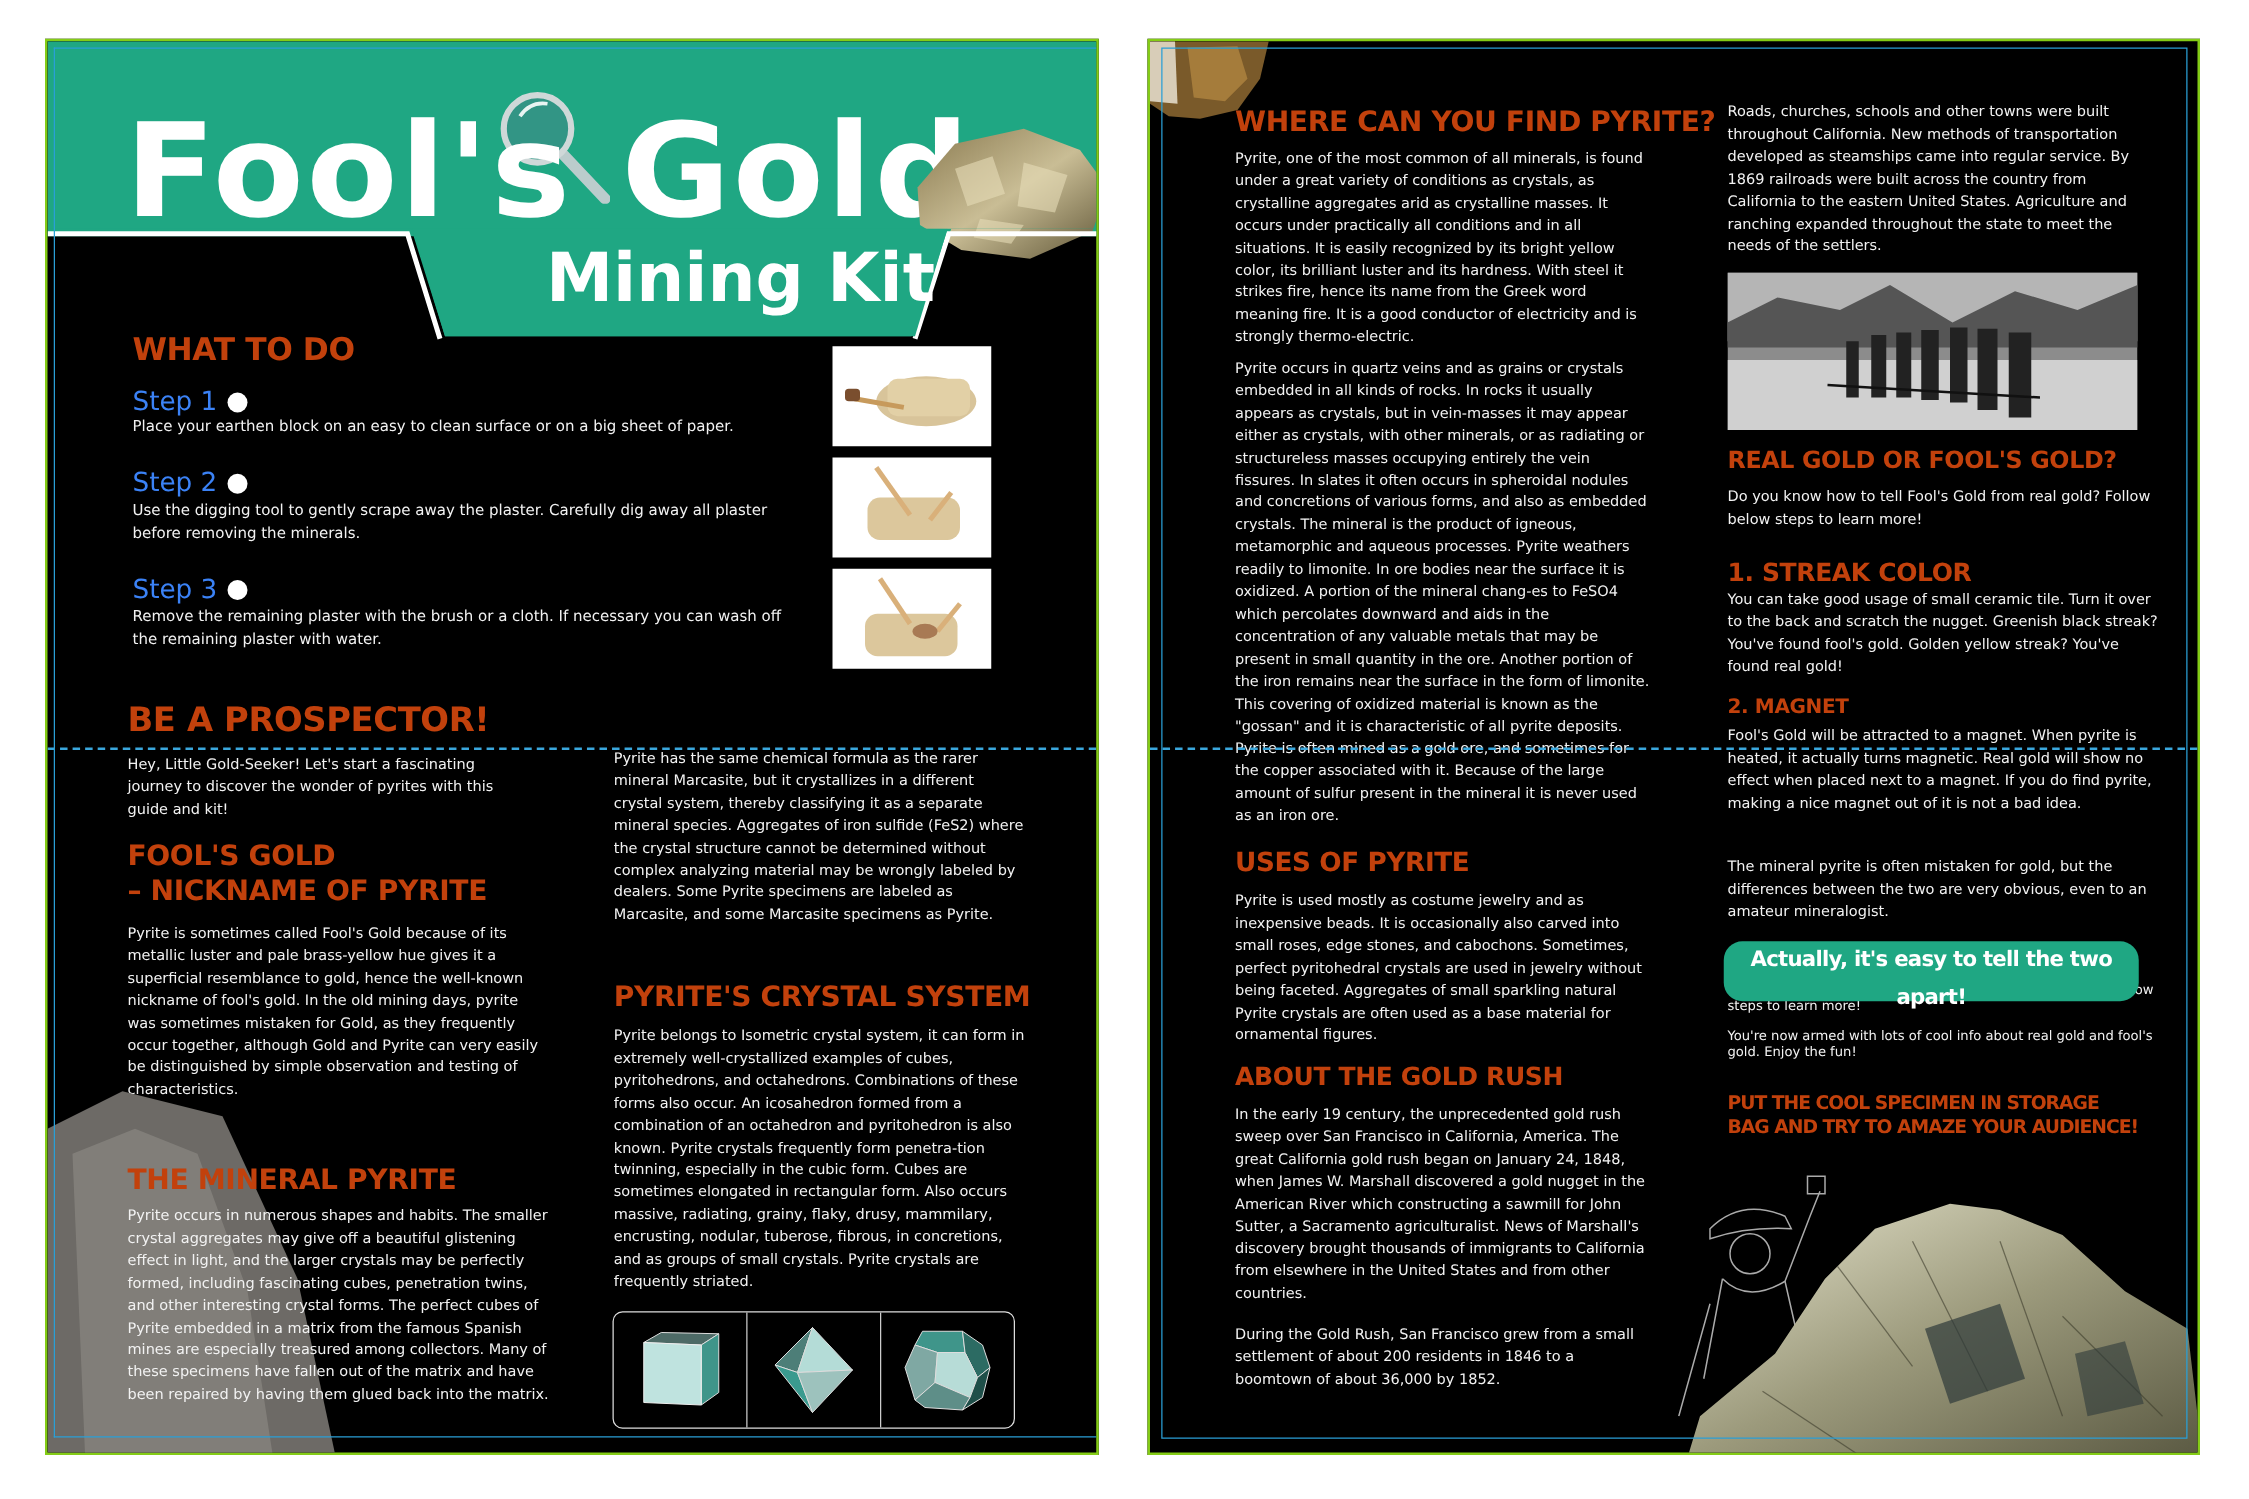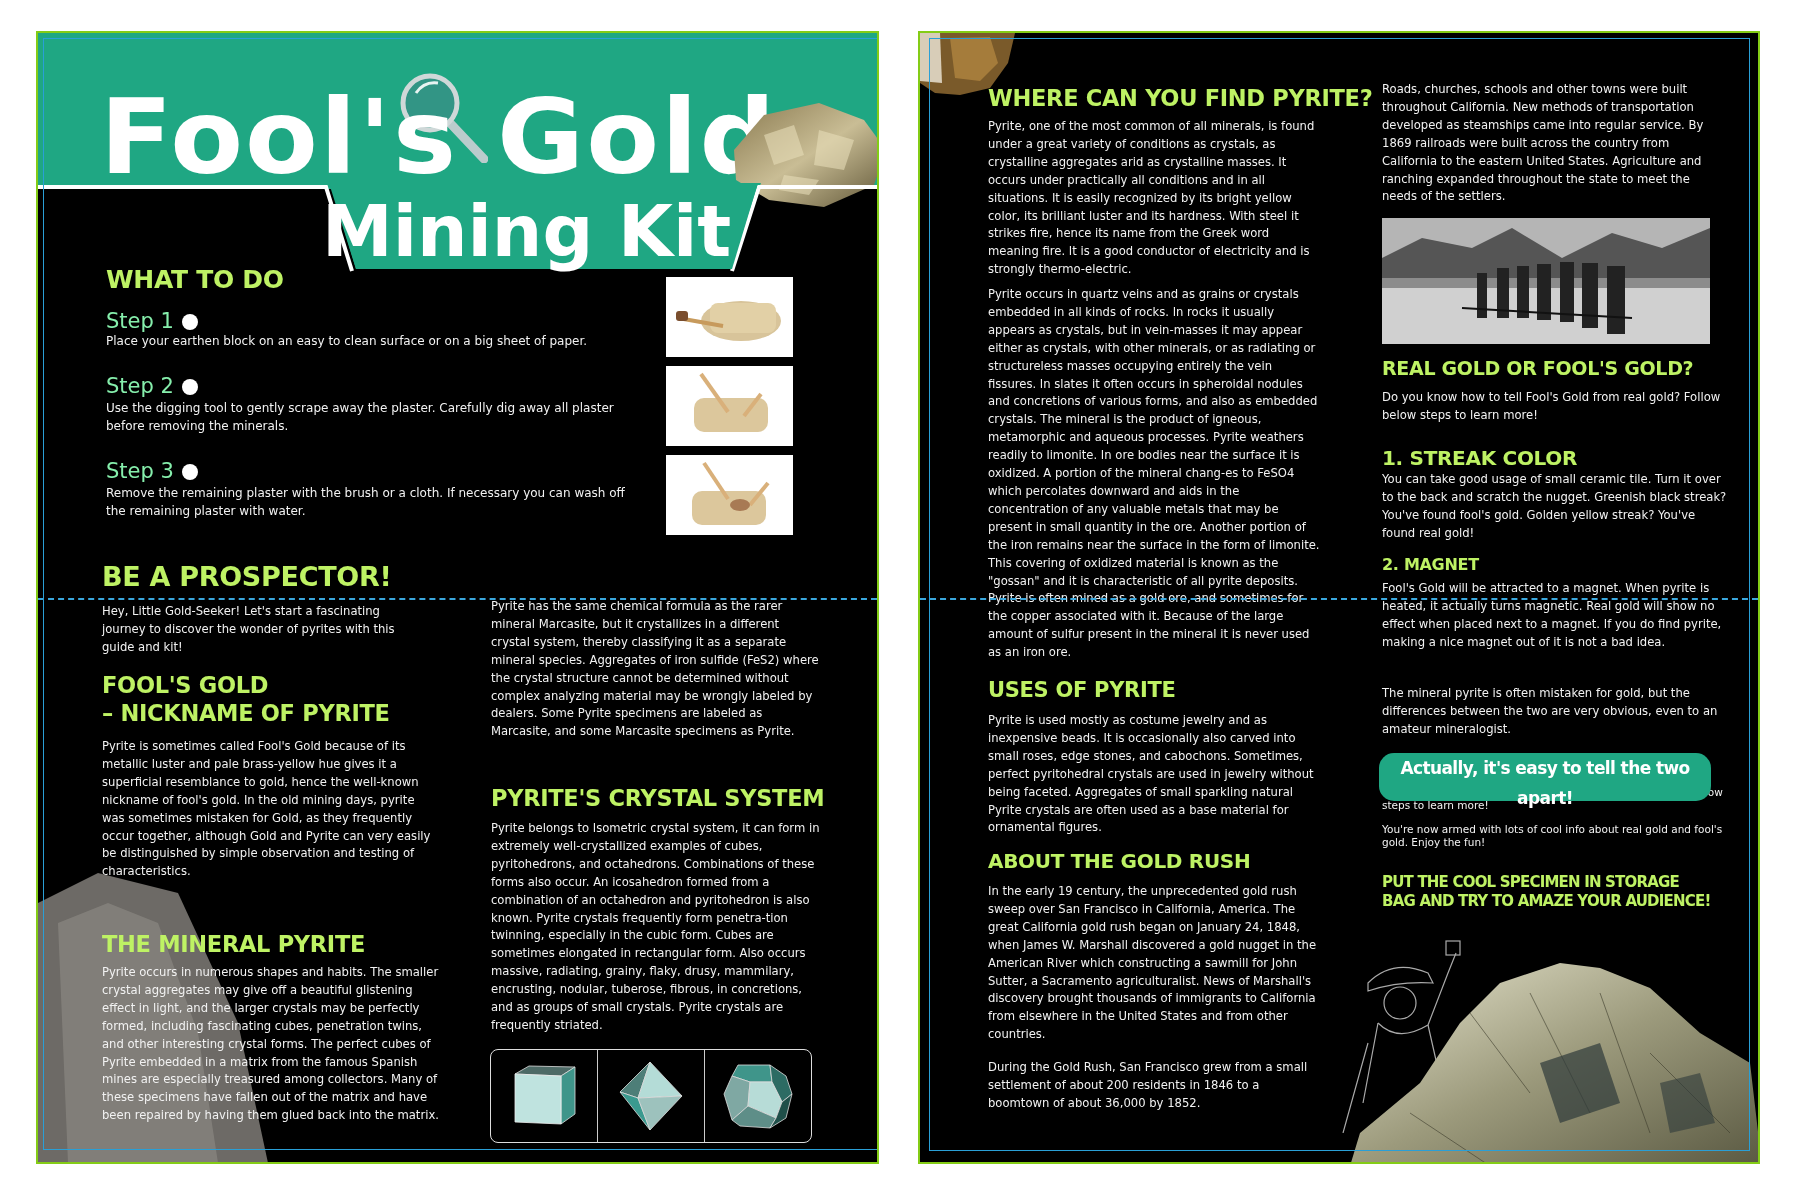--- a/index.html
+++ b/index.html
@@ -4,26 +4,26 @@
 <style>
 *{box-sizing:border-box;margin:0;padding:0}
 html,body{width:1799px;height:1199px;background:#fff;overflow:hidden}
 body{position:relative;font-family:"DejaVu Sans",sans-serif;color:#fff}
 .page{position:absolute;top:31px;height:1133px;background:#000;border:2px solid #84cc16;overflow:hidden}
 #pL{left:36px;width:843px}
 #pR{left:918px;width:842px}
 .bleed{position:absolute;border:1.5px solid #2a9fd6;pointer-events:none;z-index:20}
 .fold{position:absolute;left:0;right:0;top:565px;height:0;border-top:2px dashed #3aa7dd;z-index:19}
 .abs{position:absolute}
-.h{font-family:"DejaVu Sans",sans-serif;font-weight:bold;color:#bef264;letter-spacing:-0.3px}
+.h{font-family:"DejaVu Sans",sans-serif;font-weight:bold;color:#c2410c;letter-spacing:-0.3px}
 .p{font-family:"DejaVu Sans",sans-serif;font-size:11.6px;line-height:17.9px;color:#f2f2f2}
 
 .banner{position:absolute;left:0;top:0;width:843px;height:156px;background:#1fa783}
 .title{position:absolute;left:62px;top:52px;font-family:"DejaVu Sans",sans-serif;font-weight:bold;font-size:104px;letter-spacing:2px;color:#fff;line-height:1;transform:scaleX(1.02);transform-origin:left}
-.step-title{font-size:21px;color:#86efac;font-family:"DejaVu Sans",sans-serif}
+.step-title{font-size:21px;color:#3b82f6;font-family:"DejaVu Sans",sans-serif}
 .dot{display:inline-block;width:16px;height:16px;border-radius:50%;background:#fff;margin-left:8px;vertical-align:middle}
 .thumb{position:absolute;left:628px;width:127px;background:#fff;overflow:hidden}
 .pill{position:absolute;left:1379px;top:753px;width:332px;height:48px;border-radius:15px;background:#1fa783;color:#fff;font-family:"DejaVu Sans",sans-serif;font-weight:bold;font-size:17px;text-align:center;line-height:30px;letter-spacing:-0.6px}
 .shapes{position:absolute;left:452px;top:1016px;width:322px;height:94px;border:1.5px solid #ddd;border-radius:8px;display:flex}
 .shapes .cell{flex:1;display:flex;align-items:center;justify-content:center}
 .shapes .cell+.cell{border-left:1.5px solid #ccc}
 </style>
 </head>
 <body>
 
@@ -49,21 +49,21 @@
     <path d="M10 55 L40 20 L95 8 L140 25 L162 55 L150 90 L100 112 L45 105 L12 85 Z" fill="url(#ng)"></path>
     <path d="M40 40 L70 30 L80 60 L50 70Z M95 35 L130 45 L120 75 L90 70Z M60 80 L95 85 L85 100 L55 95Z" fill="#e6dcb8" opacity="0.6"></path>
   </svg>
 
   <svg class="abs" style="left:0;top:150px" width="843" height="90">
     <polygon points="0,0 291,0 318,86 691,86 723,0 843,0 843,-5 0,-5" fill="#1fa783"></polygon>
     <polyline points="0,4 288,4 314,88" fill="none" stroke="#fff" stroke-width="4"></polyline>
     <polyline points="694,88 721,4 843,4" fill="none" stroke="#fff" stroke-width="4"></polyline>
     <polygon points="292,0 720,0 694,86 318,86" fill="#1fa783"></polygon>
   </svg>
-  <div class="abs" style="left:284px;top:160px;width:410px;text-align:left;font-weight:bold;font-size:71px;line-height:1.1">Mining Kit</div>
+  <div class="abs" style="left:300px;top:160px;width:410px;text-align:right;font-weight:bold;font-size:54px;line-height:1.1">Mining Kit</div>
 
   <div class="abs h" style="left:68px;top:232px;font-size:25px">WHAT TO DO</div>
 
   <div class="abs" style="left:68px;top:276px;width:560px">
     <div class="step-title"><span>Step 1</span><span class="dot"></span></div>
     <div class="p" style="font-size:12px;margin-top:0">Place your earthen block on an easy to clean surface or on a big sheet of paper.</div>
   </div>
   <div class="abs" style="left:68px;top:341px;width:520px">
     <div class="step-title"><span>Step 2</span><span class="dot"></span></div>
     <div class="p" style="font-size:12px;margin-top:2px">Use the digging tool to gently scrape away the plaster. Carefully dig away all plaster before removing the minerals.</div>

